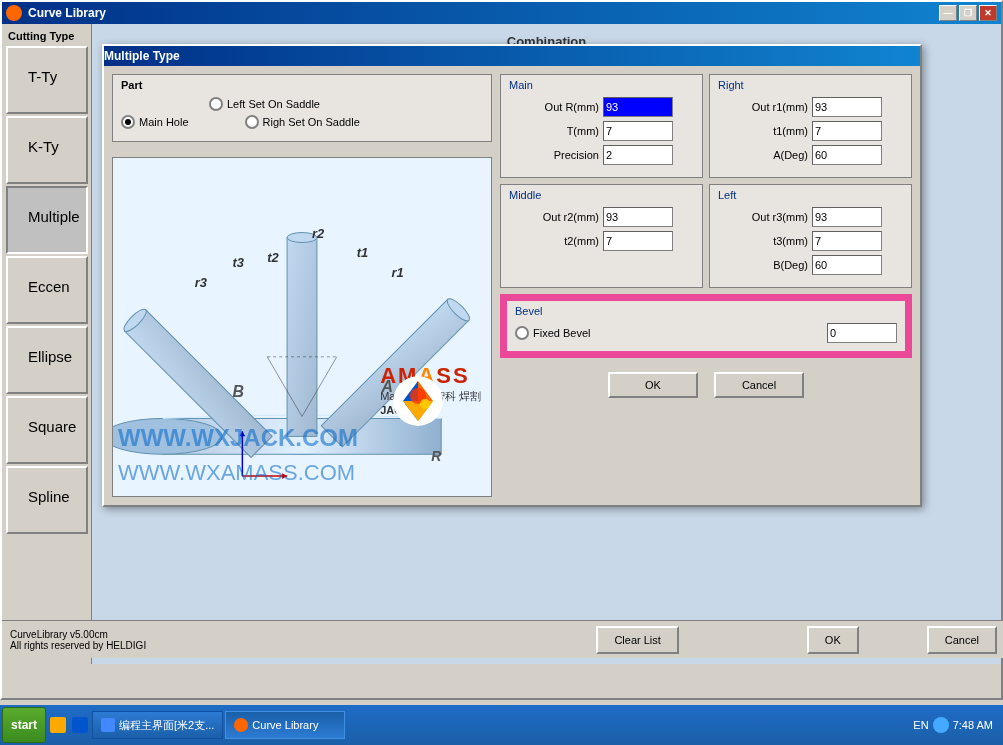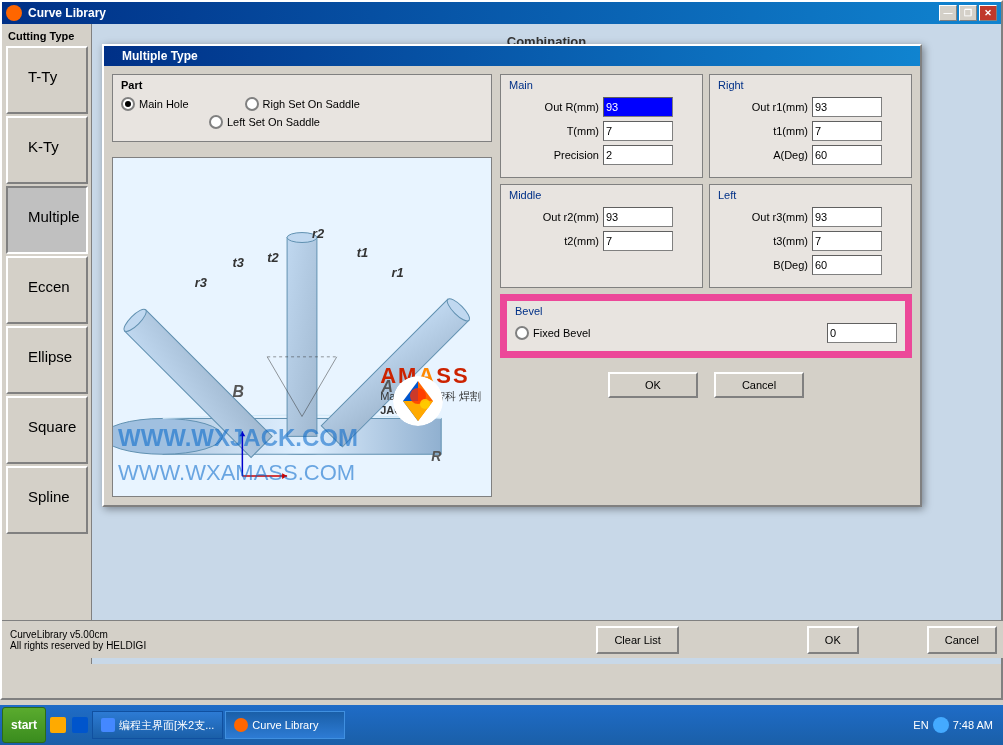--- a/index.html
+++ b/index.html
@@ -204,21 +204,21 @@
       border-top-color: #fff;
       border-left-color: #fff;
       box-shadow: 2px 2px 8px rgba(0,0,0,0.4);
     }
 
     .modal-title-bar {
       background: linear-gradient(to right, #003087, #1084d0);
       height: 20px;
       display: flex;
       align-items: center;
-      padding: 0 18px;
+      padding: 0 0;
       color: white;
       font-size: 12px;
       font-weight: bold;
     }
 
     .modal-body {
       padding: 8px;
       display: flex;
       gap: 8px;
     }
@@ -426,35 +426,35 @@
           <span>Multiple Type</span>
         </div>
 
         <div class="modal-body">
 
           <div class="modal-left">
 
             <div class="part-group">
               <div class="group-title">Part</div>
               <div class="radio-row">
+                <div style="width:80px;"></div>
+                <div class="radio-option">
+                  <div class="radio-circle"></div>
+                  <span>Left Set On Saddle</span>
+                </div>
+              </div>
+              <div class="radio-row">
                 <div class="radio-option">
                   <div class="radio-circle selected"></div>
                   <span>Main Hole</span>
                 </div>
                 <div style="width:40px;"></div>
                 <div class="radio-option">
                   <div class="radio-circle"></div>
                   <span>Righ Set On Saddle</span>
-                </div>
-              </div>
-              <div class="radio-row">
-                <div style="width:80px;"></div>
-                <div class="radio-option">
-                  <div class="radio-circle"></div>
-                  <span>Left Set On Saddle</span>
                 </div>
               </div>
             </div>
 
             <div class="diagram-area">
               <svg class="diagram-svg" viewBox="0 0 380 340" xmlns="http://www.w3.org/2000/svg">
 
                 <defs>
                   <linearGradient id="pipeGrad" x1="0%" y1="0%" x2="100%" y2="0%">
                     <stop offset="0%" style="stop-color:#b0c8e0;stop-opacity:1"></stop>

